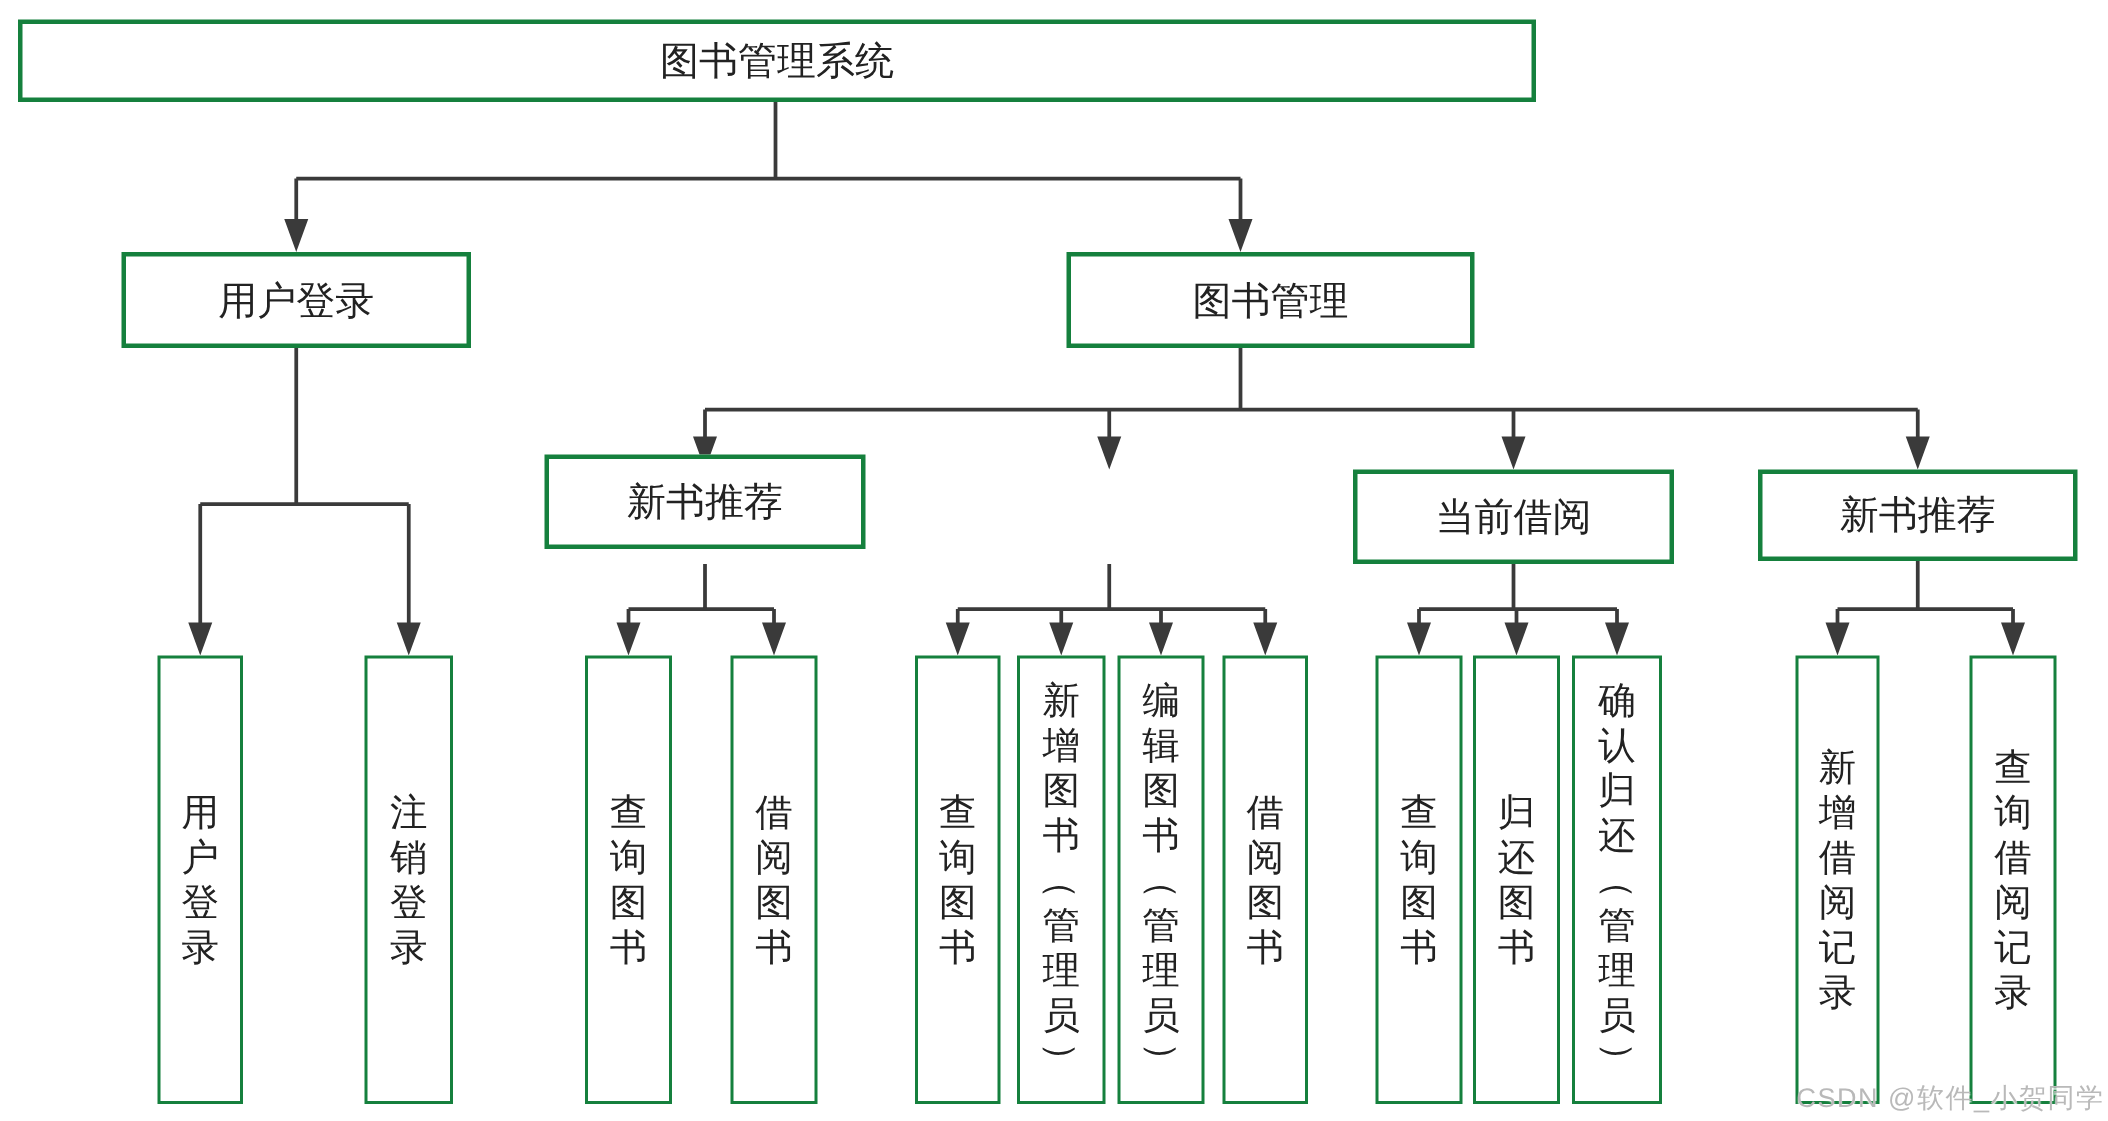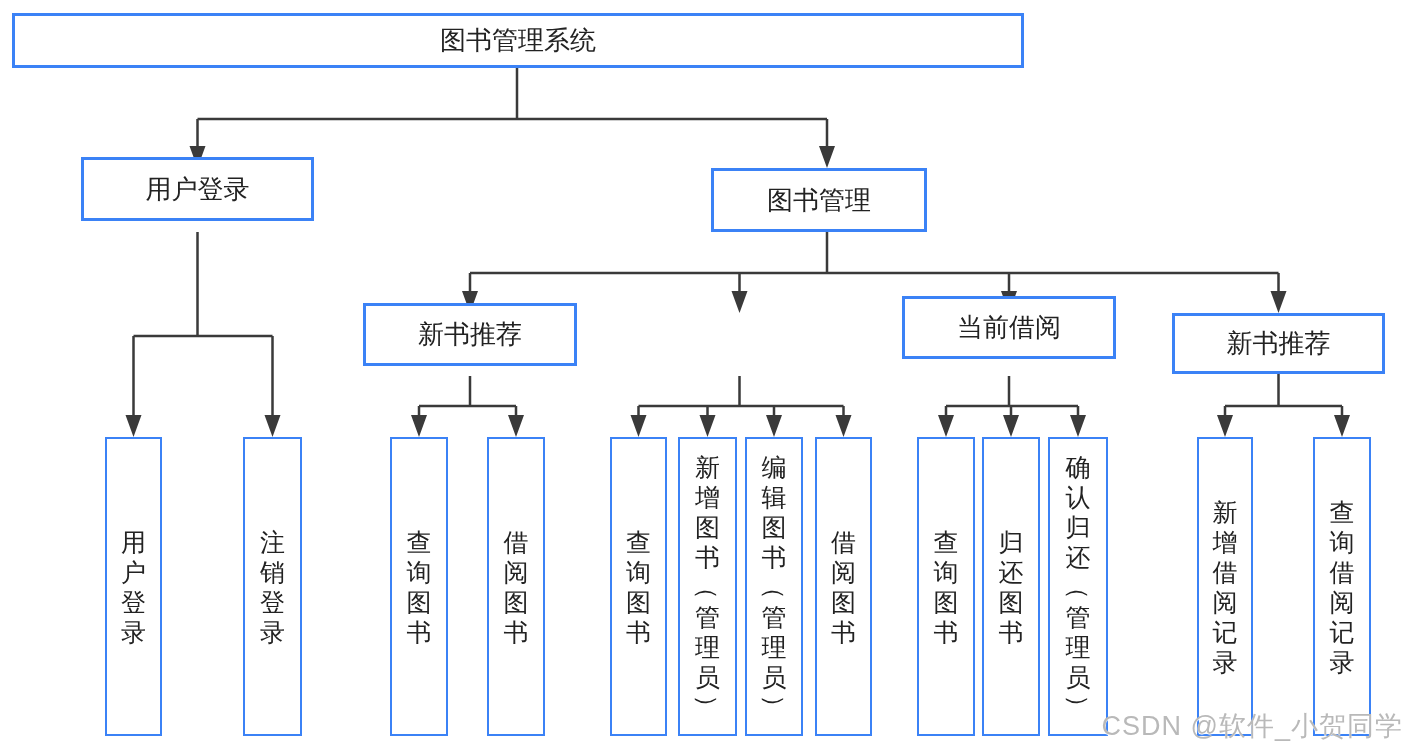--- a/index.html
+++ b/index.html
@@ -4,33 +4,33 @@
 <style>
   * { margin:0; padding:0; box-sizing:border-box; }
   html,body { background:#ffffff; }
   body { font-family:"Liberation Sans","DejaVu Sans",sans-serif; }
   .canvas {
     position:relative; width:1405px; height:747px;
     background:#ffffff; overflow:hidden; color:#222222;
   }
   svg.wires { position:absolute; left:0; top:0; width:1405px; height:747px; }
   .node {
-    position:absolute; background:#ffffff; border:3px solid #3b82f6;
+    position:absolute; background:#ffffff; border:3px solid #15803d;
     display:flex; align-items:center; justify-content:center;
     font-size:26px; color:#222222; white-space:nowrap;
   }
   .node.leaf { border-width:2px; }
   .vtext { display:flex; flex-direction:column; align-items:center; }
   .vtext span {
     display:block; height:30px; line-height:30px; font-size:25px; text-align:center;
   }
   .vtext span.vpunct { transform:rotate(90deg); }
   .watermark {
     position:absolute; right:2px; bottom:3px;
-    font-size:27px; letter-spacing:1px; color:#b9b9b9;
+    font-size:18px; letter-spacing:1px; color:#b9b9b9;
     text-shadow:0 1px 1px #ffffff;
   }
 </style>
 </head>
 <body>
 
 <div class="canvas">
 
   <svg class="wires" viewBox="0 0 1405 747" xmlns="http://www.w3.org/2000/svg" aria-hidden="true">
     <g stroke="#3a3a3a" stroke-width="2.5" fill="none">
@@ -52,31 +52,31 @@
       M766 415 L782 415 L774 437 Z  M835.5 415 L851.5 415 L843.5 437 Z
       M938 415 L954 415 L946 437 Z  M1003 415 L1019 415 L1011 437 Z
       M1070 415 L1086 415 L1078 437 Z
       M1217 415 L1233 415 L1225 437 Z  M1334 415 L1350 415 L1342 437 Z"></path>
   </svg>
 
   <div class="node" style="left:12px;top:13px;width:1012px;height:55px">
     <span>图书管理系统</span>
   </div>
 
-  <div class="node" style="left:81px;top:157px;width:233px;height:64px">
+  <div class="node" style="left:81px;top:168px;width:233px;height:64px">
     <span>用户登录</span>
   </div>
-  <div class="node" style="left:711px;top:168px;width:216px;height:64px">
+  <div class="node" style="left:711px;top:168px;width:272px;height:64px">
     <span>图书管理</span>
   </div>
 
   <div class="node" style="left:363px;top:303px;width:214px;height:63px">
     <span>新书推荐</span>
   </div>
-  <div class="node" style="left:902px;top:296px;width:214px;height:63px">
+  <div class="node" style="left:902px;top:313px;width:214px;height:63px">
     <span>当前借阅</span>
   </div>
   <div class="node" style="left:1172px;top:313px;width:213px;height:61px">
     <span>新书推荐</span>
   </div>
 
   <div class="node leaf" style="left:105px;top:437px;width:57px;height:299px">
     <div class="vtext">
         <span>用</span>
         <span>户</span>

